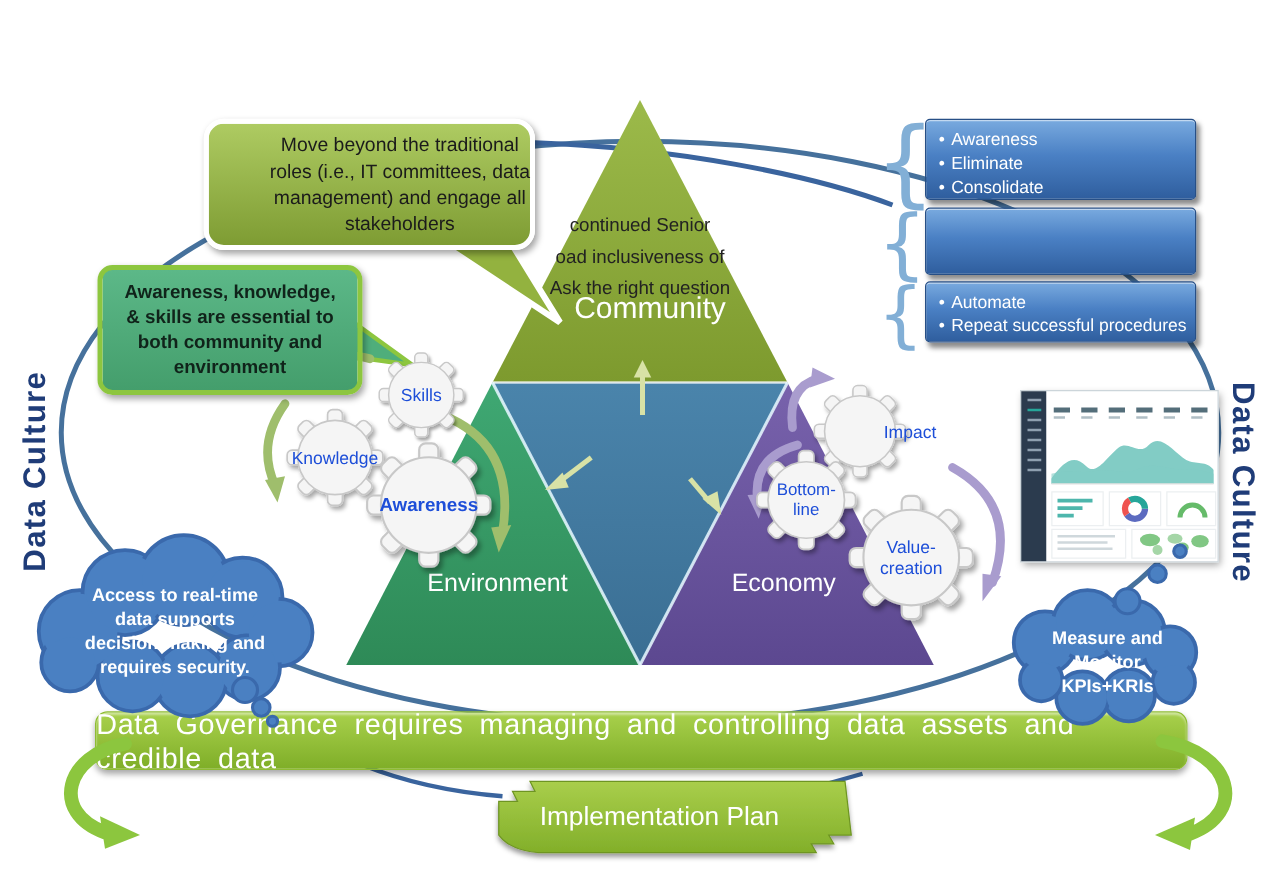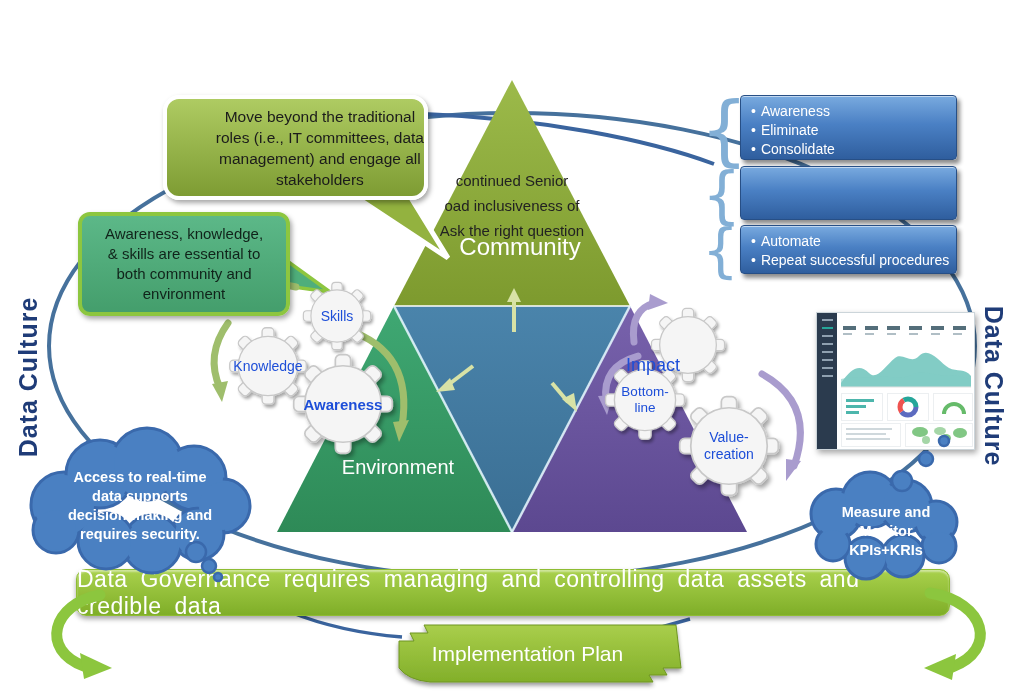--- a/index.html
+++ b/index.html
@@ -17,21 +17,21 @@
   .side-right{left:898px;top:371px;transform:rotate(90deg);}
 
   
   .callout-top{left:163px;top:95px;width:257px;height:97px;border-radius:16px;
     background:linear-gradient(180deg,#AECB62,#7E9C33);border:4px solid #ffffff;
     box-shadow:2px 3px 5px rgba(0,0,0,.35);z-index:6;display:flex;align-items:center;justify-content:flex-end;}
   .callout-top .txt{font-size:15.5px;line-height:21px;color:#1b1b1b;}
   .callout-left{left:78px;top:212px;width:204px;height:96px;border-radius:12px;
     background:linear-gradient(180deg,#5CB888,#449E6C);border:4px solid #8DC63F;
     box-shadow:2px 3px 5px rgba(0,0,0,.35);z-index:6;display:flex;align-items:center;justify-content:center;}
-  .callout-left .txt{font-size:15px;line-height:20px;color:#10231a;}
+  .callout-left .txt{font-size:15px;line-height:20px;color:#10231a;font-weight:bold;}
 
   
   .tri-label{color:#fff;z-index:4;}
   .note{left:372px;top:168px;width:280px;font-size:15px;line-height:25px;
     color:#222;z-index:4;clip-path:polygon(50% -90px,-28% 146px,128% 146px);}
   .center-words{left:465px;top:326px;width:150px;font-size:22px;line-height:31px;color:#fff;z-index:4;}
 
   
   .bluebox{left:740px;width:215px;border-radius:4px;z-index:6;
     background:linear-gradient(180deg,#79AADF 0%,#4A80C4 45%,#2F5E9E 100%);
@@ -118,20 +118,21 @@
       <line x1="552" y1="383" x2="568" y2="402"></line>
         <polygon points="577,412 562,399 574,393" stroke="none"></polygon>
     </g>
   </svg>
 
   <div class="abs note ctr preline">continued Senior
 oad inclusiveness of
 Ask the right question</div>
   <div class="abs tri-label ctr" style="left:440px;top:233px;width:160px;font-size:24px;">Community</div>
   <div class="abs tri-label ctr" style="left:318px;top:456px;width:160px;font-size:20px;">Environment</div>
+  <div class="abs tri-label ctr" style="left:547px;top:456px;width:160px;font-size:20px;">Economy</div>
 
   <svg class="layer" style="z-index:5">
     <polygon points="330,180 400,180 448,258" fill="#93B23F" stroke="#ffffff" stroke-width="5"></polygon>
     <polygon points="272,250 272,284 330,292" fill="#4FAE7B" stroke="#8DC63F" stroke-width="3.5"></polygon>
   </svg>
 
   <div class="abs callout-top">
     <div class="txt ctr preline">Move beyond the traditional
 roles (i.e., IT committees, data
 management) and engage all
@@ -183,21 +184,21 @@
     <use href="#gearShape" transform="translate(268,366) scale(0.66)" filter="url(#gshadow)"></use>
     <use href="#gearShape" transform="translate(343,404) scale(0.85)" filter="url(#gshadow)"></use>
     <use href="#gearShape" transform="translate(688,345) scale(0.63)" filter="url(#gshadow)"></use>
     <use href="#gearShape" transform="translate(645,400) scale(0.68)" filter="url(#gshadow)"></use>
     <use href="#gearShape" transform="translate(729,446) scale(0.85)" filter="url(#gshadow)"></use>
   </svg>
 
   <div class="abs gear-label" style="left:337px;top:316px;font-size:14px;">Skills</div>
   <div class="abs gear-label" style="left:268px;top:366px;font-size:14px;">Knowledge</div>
   <div class="abs gear-label" style="left:343px;top:404px;font-size:15px;font-weight:bold;">Awareness</div>
-  <div class="abs gear-label" style="left:653px;top:345px;font-size:18px;margin-top:20px;">Impact</div>
+  <div class="abs gear-label" style="left:728px;top:345px;font-size:14px;">Impact</div>
   <div class="abs gear-label preline" style="left:645px;top:400px;font-size:13.5px;line-height:16px;">Bottom-
 line</div>
   <div class="abs gear-label preline" style="left:729px;top:446px;font-size:14px;line-height:17px;">Value-
 creation</div>
 
   <div class="abs brace" style="left:700px;top:92px;font-size:76px;">{</div>
   <div class="abs brace" style="left:702px;top:164px;font-size:62px;">{</div>
   <div class="abs brace" style="left:702px;top:222px;font-size:58px;">{</div>
 
   <div class="abs bluebox" style="top:95px;height:63px;">

